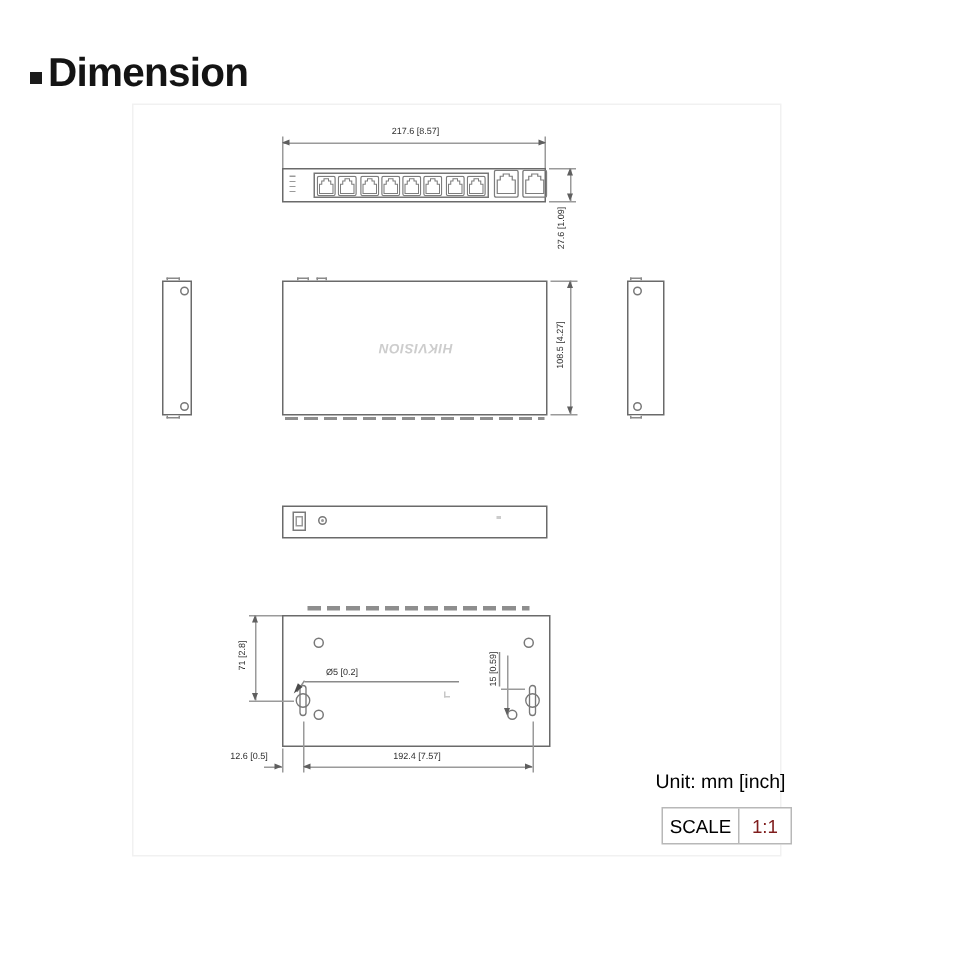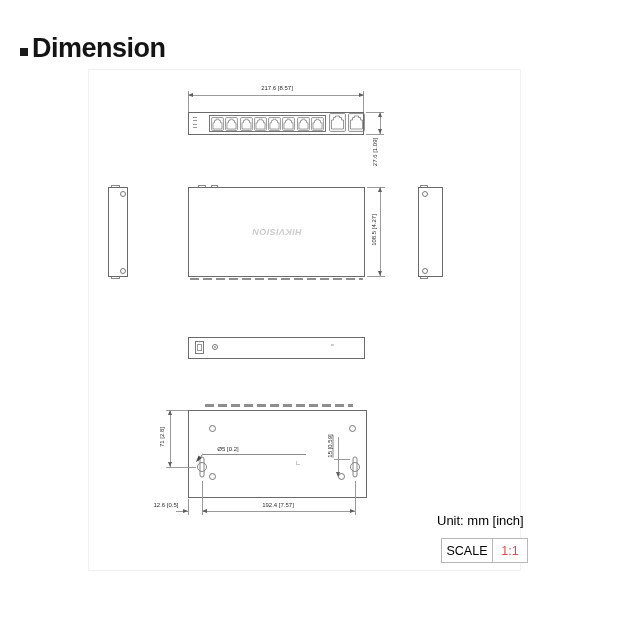--- a/index.html
+++ b/index.html
@@ -40,21 +40,21 @@
                 border-width:7px 2.5px 0 2.5px; border-top-color:#4a4a4a; transform:rotate(38deg); }
   .lmark { position:absolute; left:296px; top:461px; width:4px; height:4px; border-left:1px solid #c7c7c7; border-bottom:1px solid #c7c7c7; }
   .rmark { position:absolute; left:331px; top:344px; width:3px; height:2px; background:#cccccc; }
   
   .portgroup { position:absolute; left:209px; top:115px; width:117px; height:17px; border:1px solid #767676;
                display:flex; align-items:center; justify-content:space-evenly; background:#fff; }
   
   .unit-text { position:absolute; left:437px; top:513px; font-size:13px; color:#000; }
   .scale-box { position:absolute; left:441px; top:538px; width:87px; height:25px; border:1px solid #b8b8b8; display:flex; background:#fff; }
   .scale-cell1 { width:51px; display:flex; align-items:center; justify-content:center; border-right:1px solid #b8b8b8; font-size:12.5px; color:#000; }
-  .scale-cell2 { flex:1; display:flex; align-items:center; justify-content:center; font-size:12.5px; color:#ef4444; }
+  .scale-cell2 { flex:1; display:flex; align-items:center; justify-content:center; font-size:12.5px; color:#7f1d1d; }
 </style>
 </head>
 <body>
 
 <div id="canvas">
 
   
   <div class="title-bullet"></div>
   <div class="title-text">Dimension</div>
 

